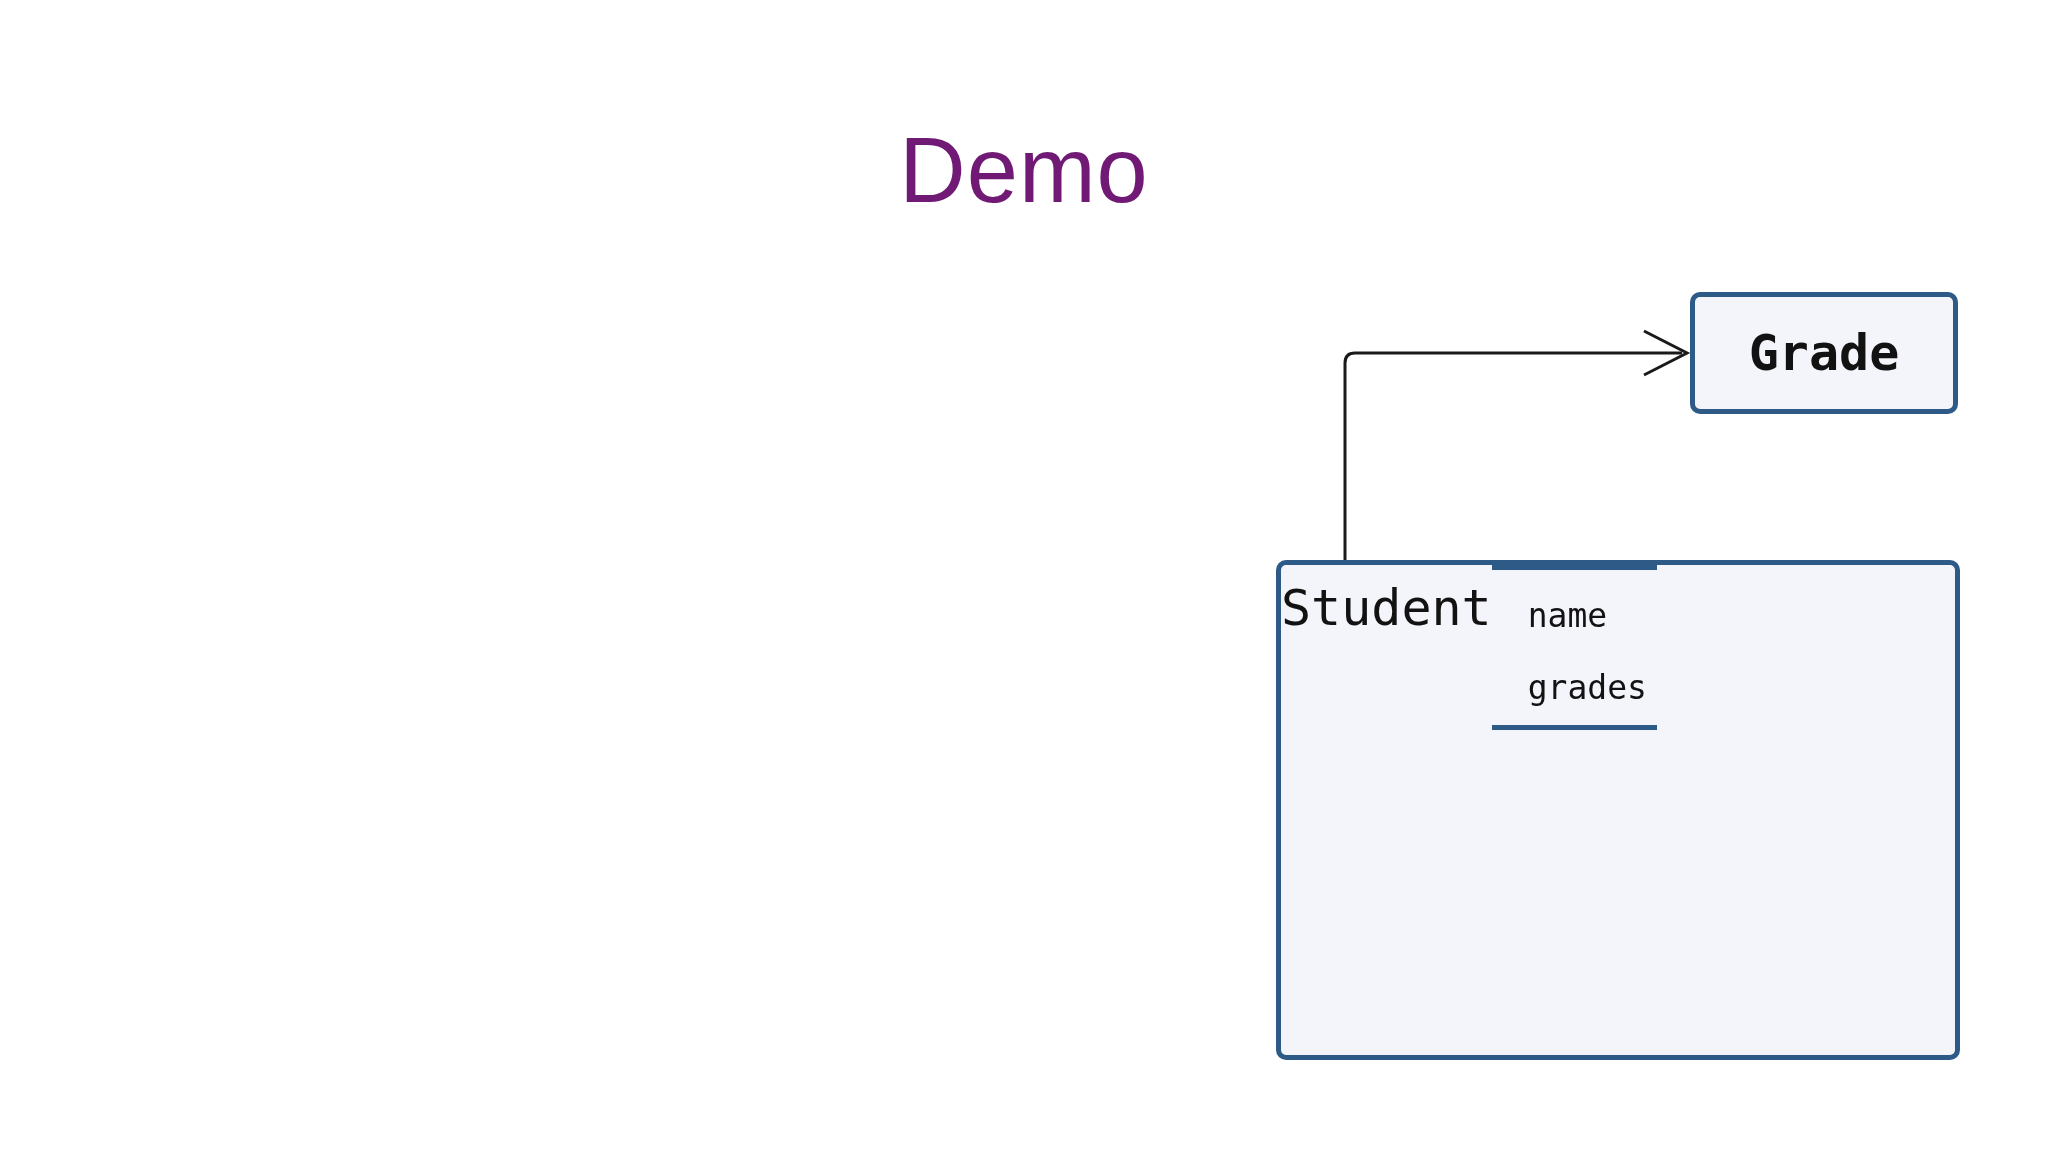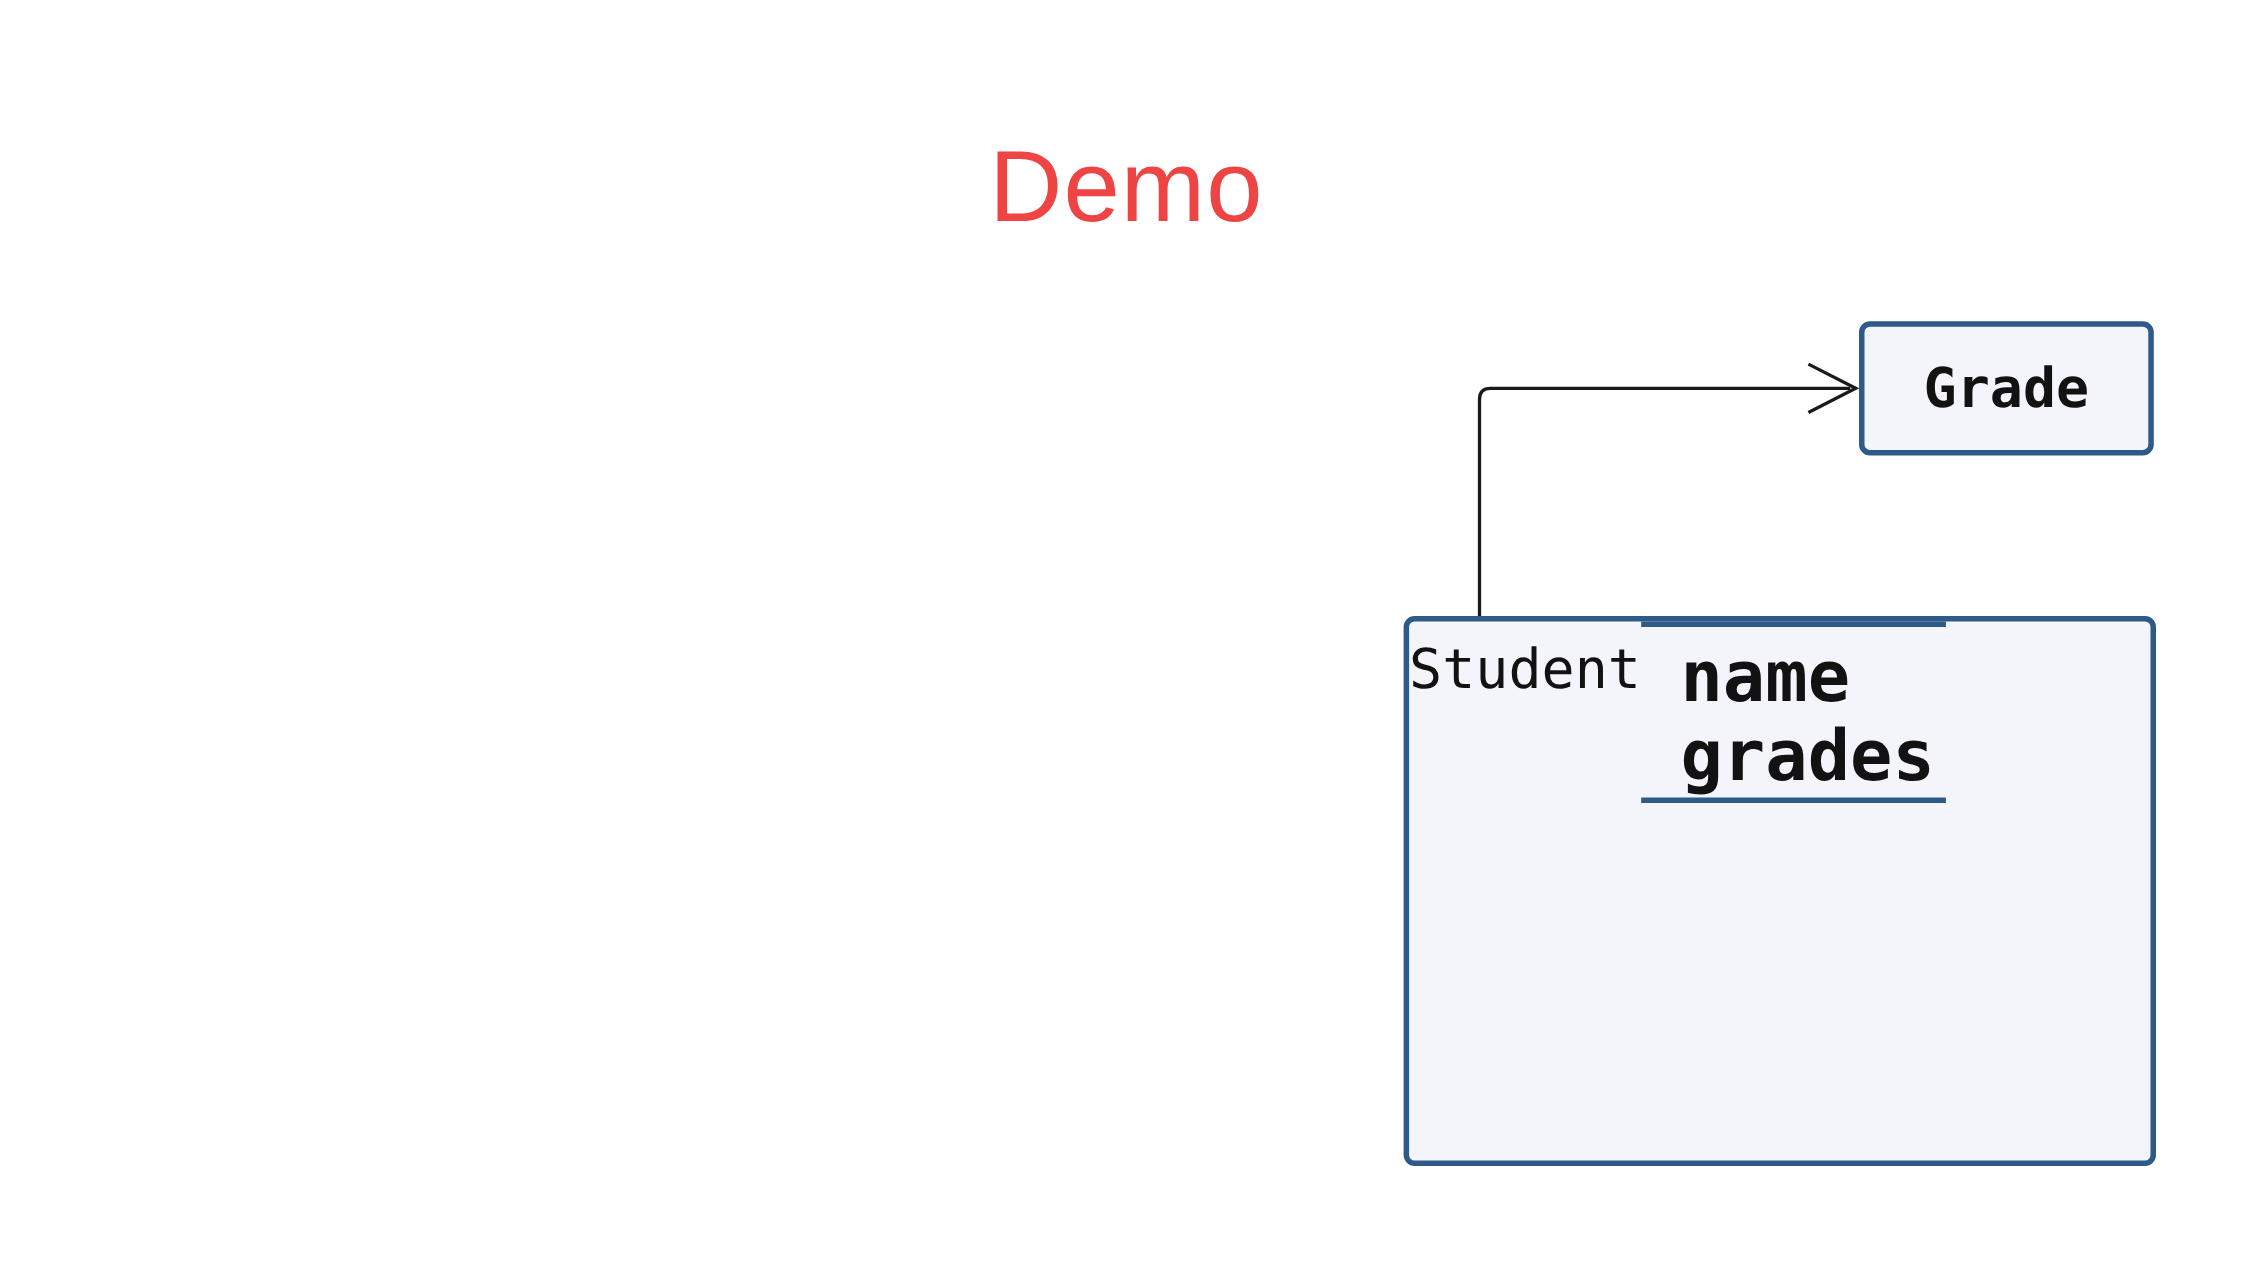--- a/index.html
+++ b/index.html
@@ -18,21 +18,21 @@
 
   .slide-title {
     position: absolute;
     top: 118px;
     left: 0;
     width: 2048px;
     text-align: center;
     font-size: 92px;
     font-weight: 400;
     letter-spacing: 1px;
-    color: #ef4444;
+    color: #701a75;
   }
 
   .class-box {
     position: absolute;
     box-sizing: border-box;
     background: var(--fill, #f4f4fb);
     border: 5px solid var(--border, #2d5a87);
     border-radius: 10px;
     font-family: "DejaVu Sans Mono", "Liberation Mono", monospace;
     color: #121212;
@@ -56,23 +56,22 @@
     font-size: 50px;
   }
 
   .class-attrs {
     flex: 0 0 auto;
     box-sizing: border-box;
     height: 165px;
     border-top: 5px solid var(--border, #2d5a87);
     border-bottom: 5px solid var(--border, #2d5a87);
     padding: 10px 10px 0 36px;
-    font-size: 64px;
+    font-size: 33px;
     line-height: 72px;
-    font-weight: bold;
   }
 
   .class-methods {
     flex: 1 1 auto;
   }
 
   .grade-box {
     left: 1690px;
     top: 292px;
     width: 268px;

